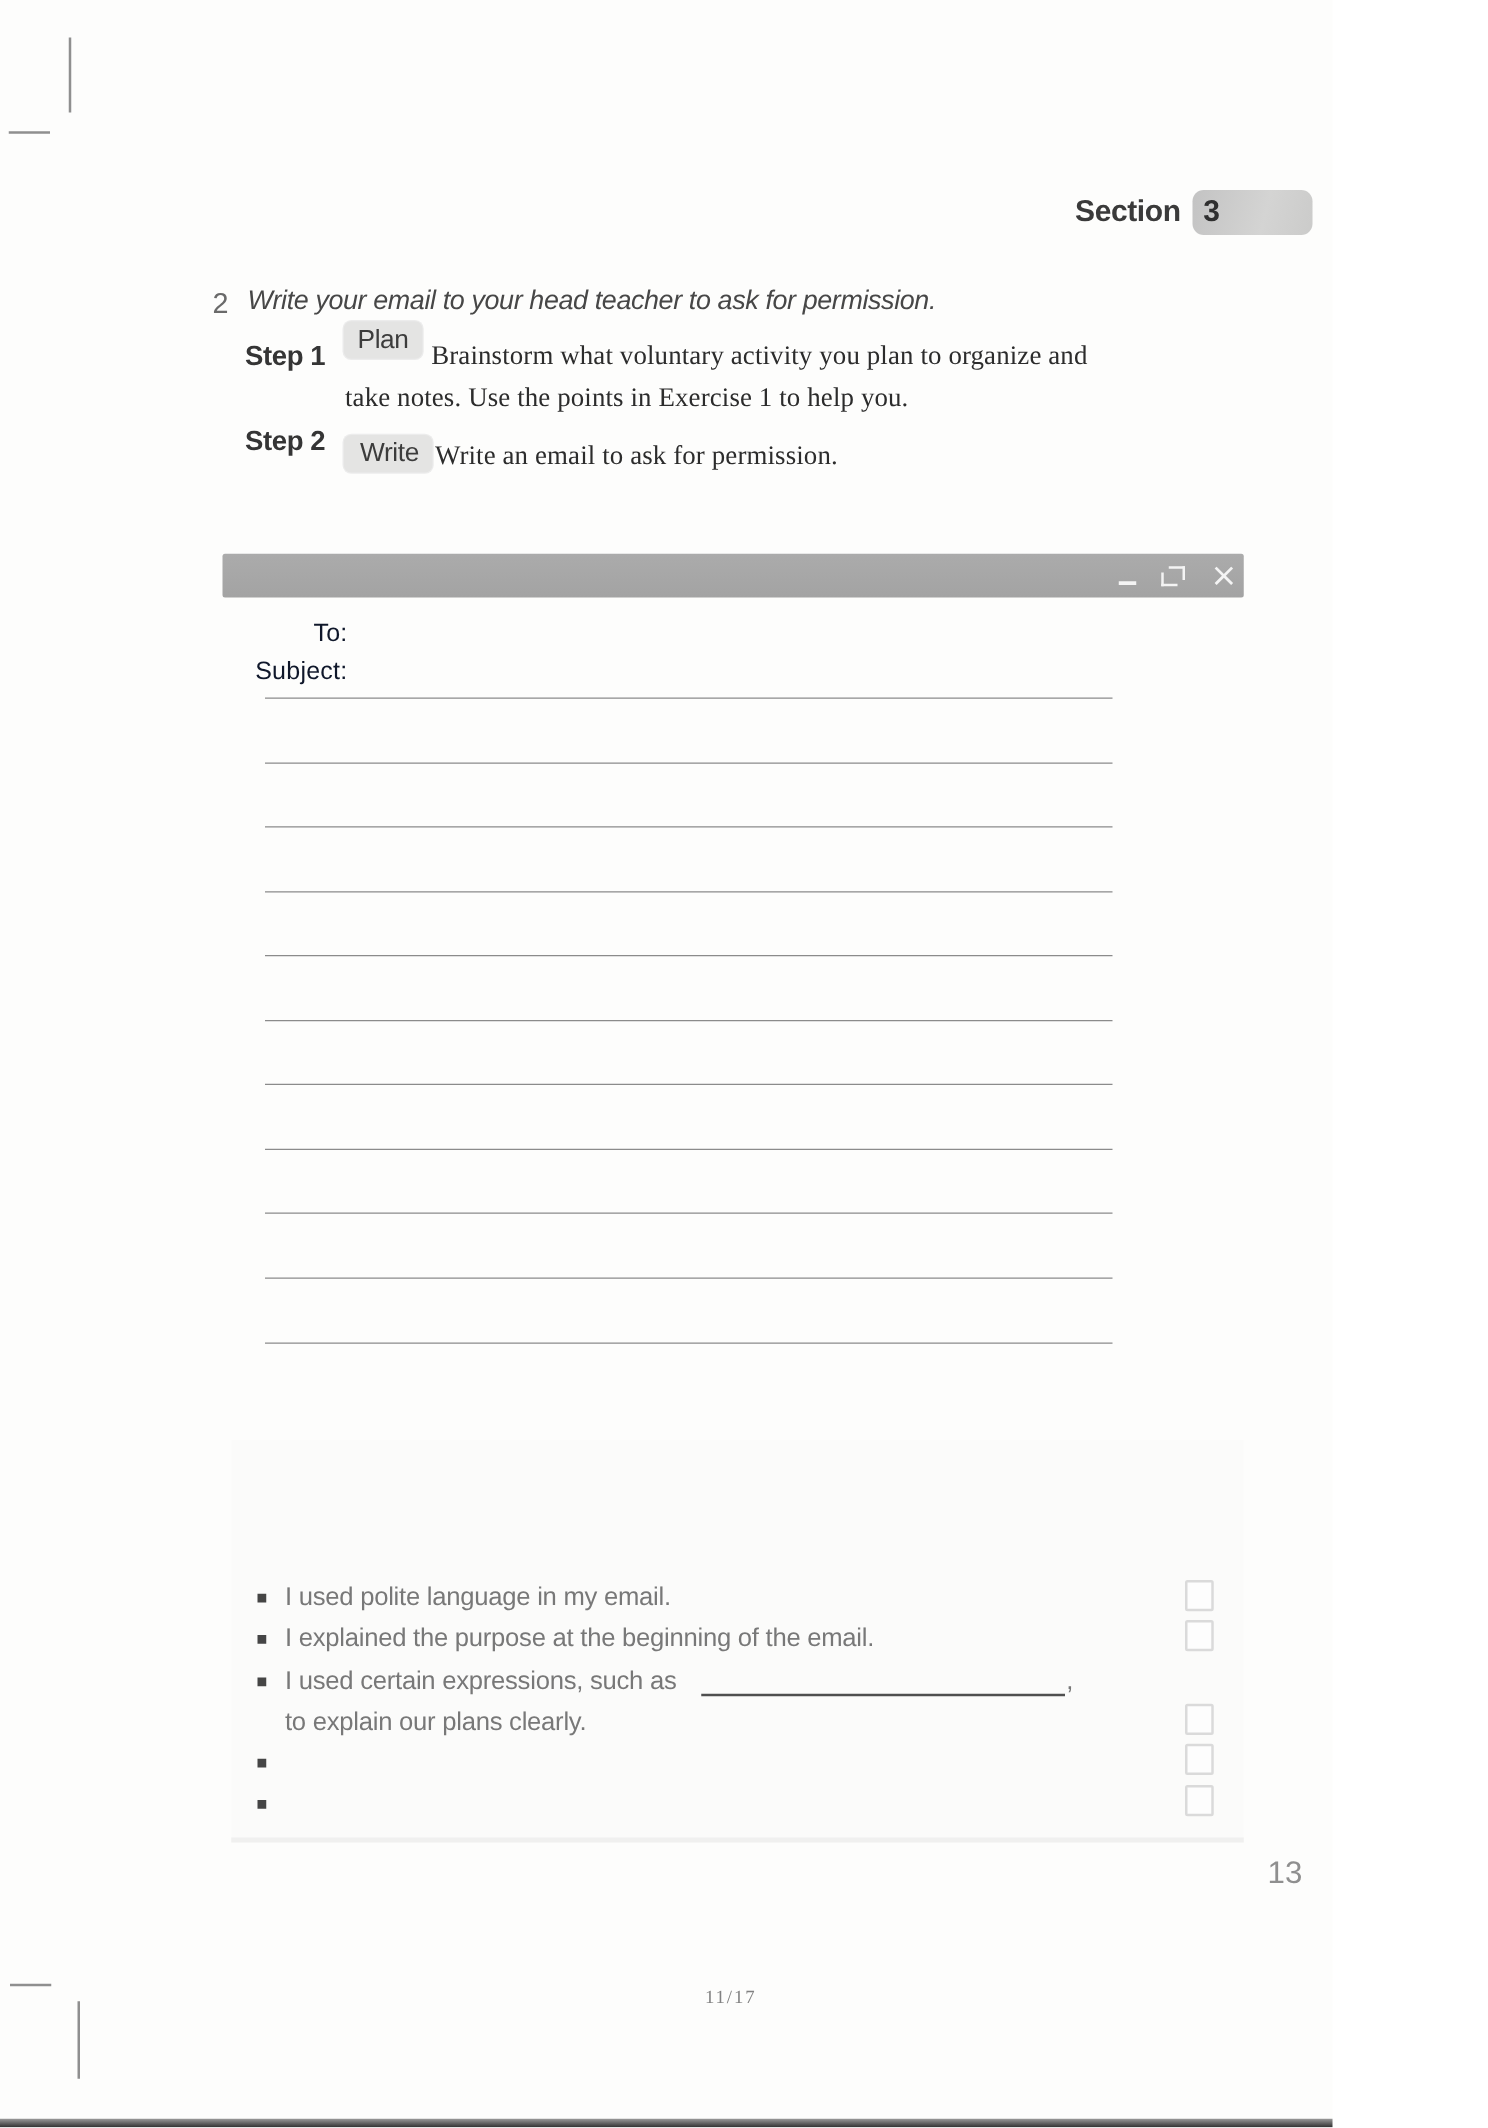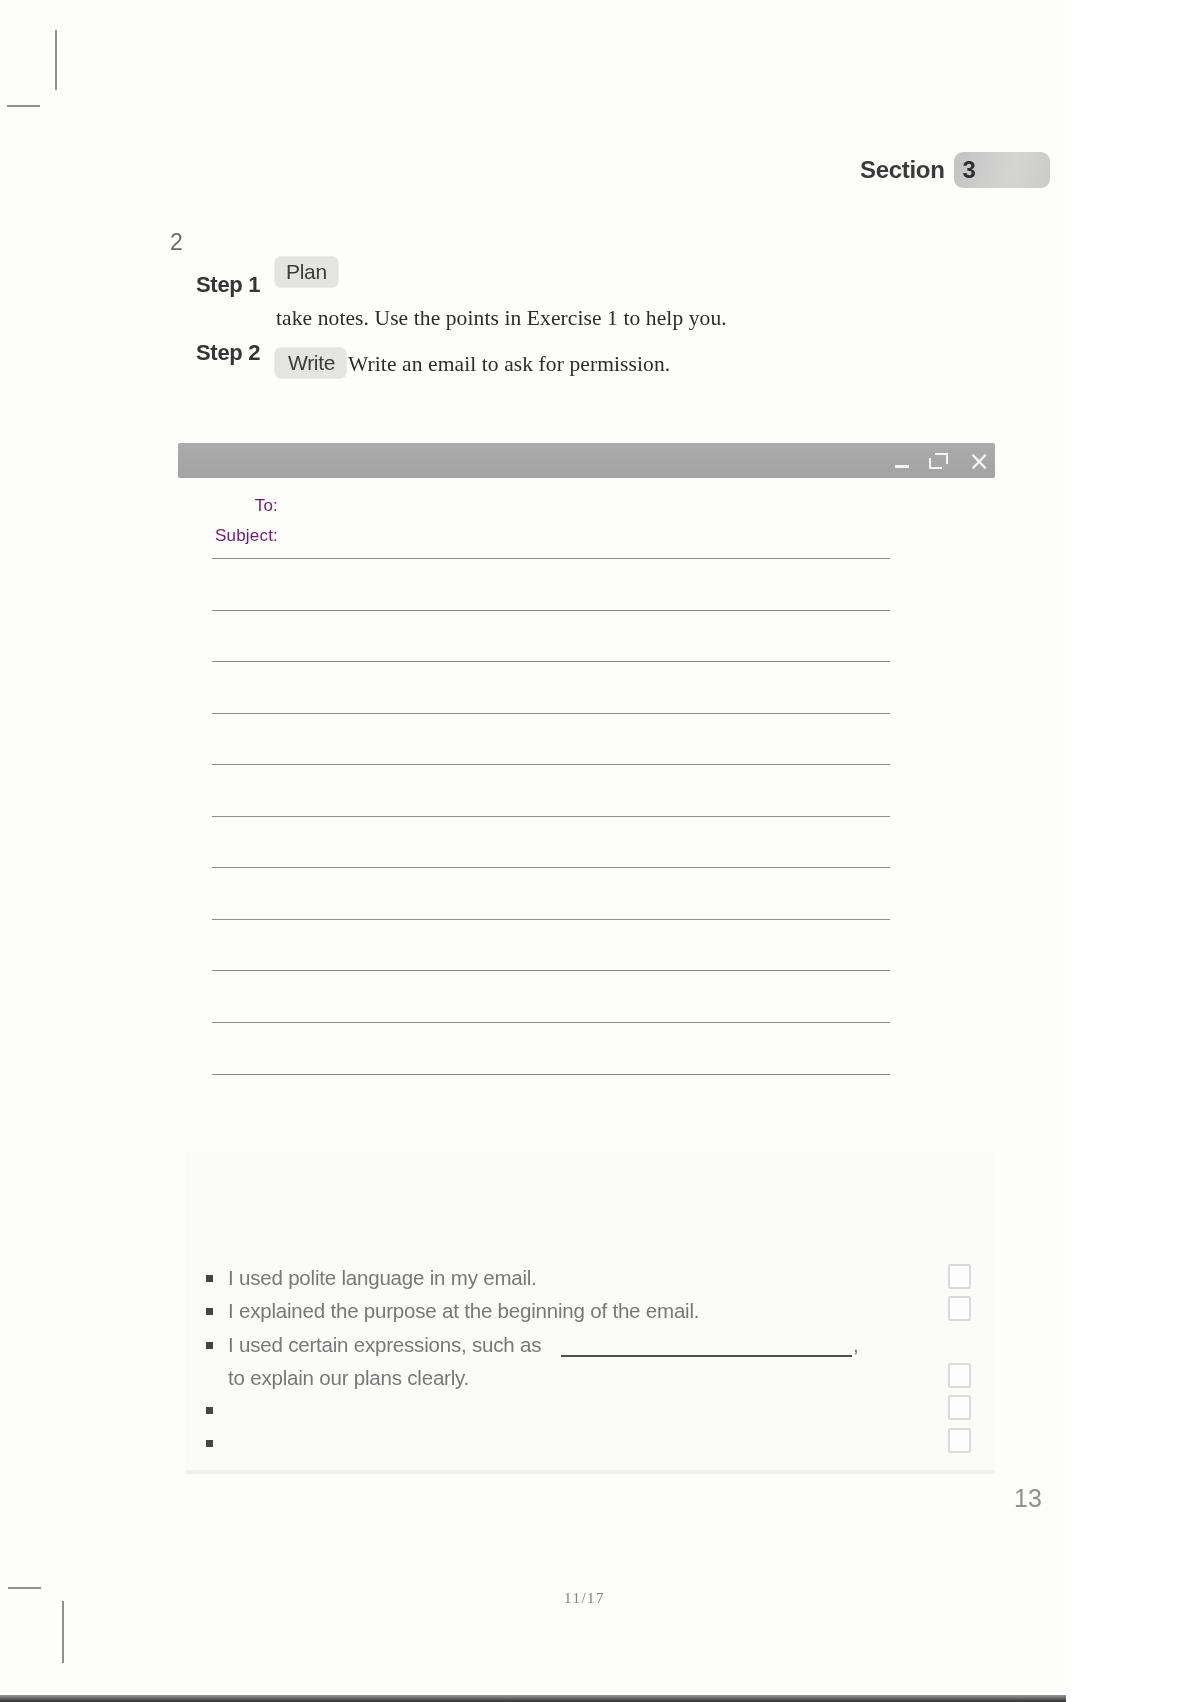--- a/index.html
+++ b/index.html
@@ -56,21 +56,21 @@
     border-top:2.5px solid #f4f4f4;border-right:2.5px solid #f4f4f4;
   }
   #restore-icon .corner-bl{
     position:absolute;left:0;bottom:0;width:11px;height:9px;
     border-left:2.5px solid #f4f4f4;border-bottom:2.5px solid #f4f4f4;
   }
   #close-icon{font-size:26px;color:#f4f4f4;line-height:26px;font-family:"DejaVu Sans",sans-serif;}
 
   .field-label{
     position:absolute;left:200px;width:78px;text-align:right;
-    font-size:17px;color:#701a75;letter-spacing:0.2px;
+    font-size:20px;color:#0f172a;letter-spacing:0.2px;
   }
   .wline{position:absolute;left:212px;width:678px;height:1.3px;background:#8b8b8b;}
 
   
   #checklist-panel{
     position:absolute;left:185px;top:1152px;width:810px;height:318px;
     background:#fbfbfa;border-bottom:4px solid #f0f0ef;
   }
   .bullet{position:absolute;left:206px;width:7px;height:7px;background:#454545;}
   .check-item{
@@ -108,23 +108,25 @@
   <div class="mark" style="left:1108px;top:1602px;width:2px;height:61px;"></div>
 
   <div id="section-row">
     <span id="section-label">Section</span>
     <span id="section-badge">
       <span id="section-number">3</span>
     </span>
   </div>
 
   <span id="exercise-number">2</span>
+  <span id="exercise-prompt">Write your email to your head teacher to ask for permission.</span>
 
   <span class="step-label" style="left:196px;top:272px;">Step 1</span>
   <span class="step-badge" style="left:275px;top:257px;">Plan</span>
+  <span class="serif-text" style="left:345px;top:272px;">Brainstorm what voluntary activity you plan to organize and</span>
   <span class="serif-text" style="left:276px;top:306px;">take notes. Use the points in Exercise 1 to help you.</span>
 
   <span class="step-label" style="left:196px;top:340px;">Step 2</span>
   <span class="step-badge" style="left:275px;top:348px;padding-left:13px;">Write</span>
   <span class="serif-text" style="left:348px;top:352px;">Write an email to ask for permission.</span>
 
   <div id="email-titlebar"></div>
   <div id="window-controls">
     <span id="min-icon"></span>
     <span id="restore-icon">

